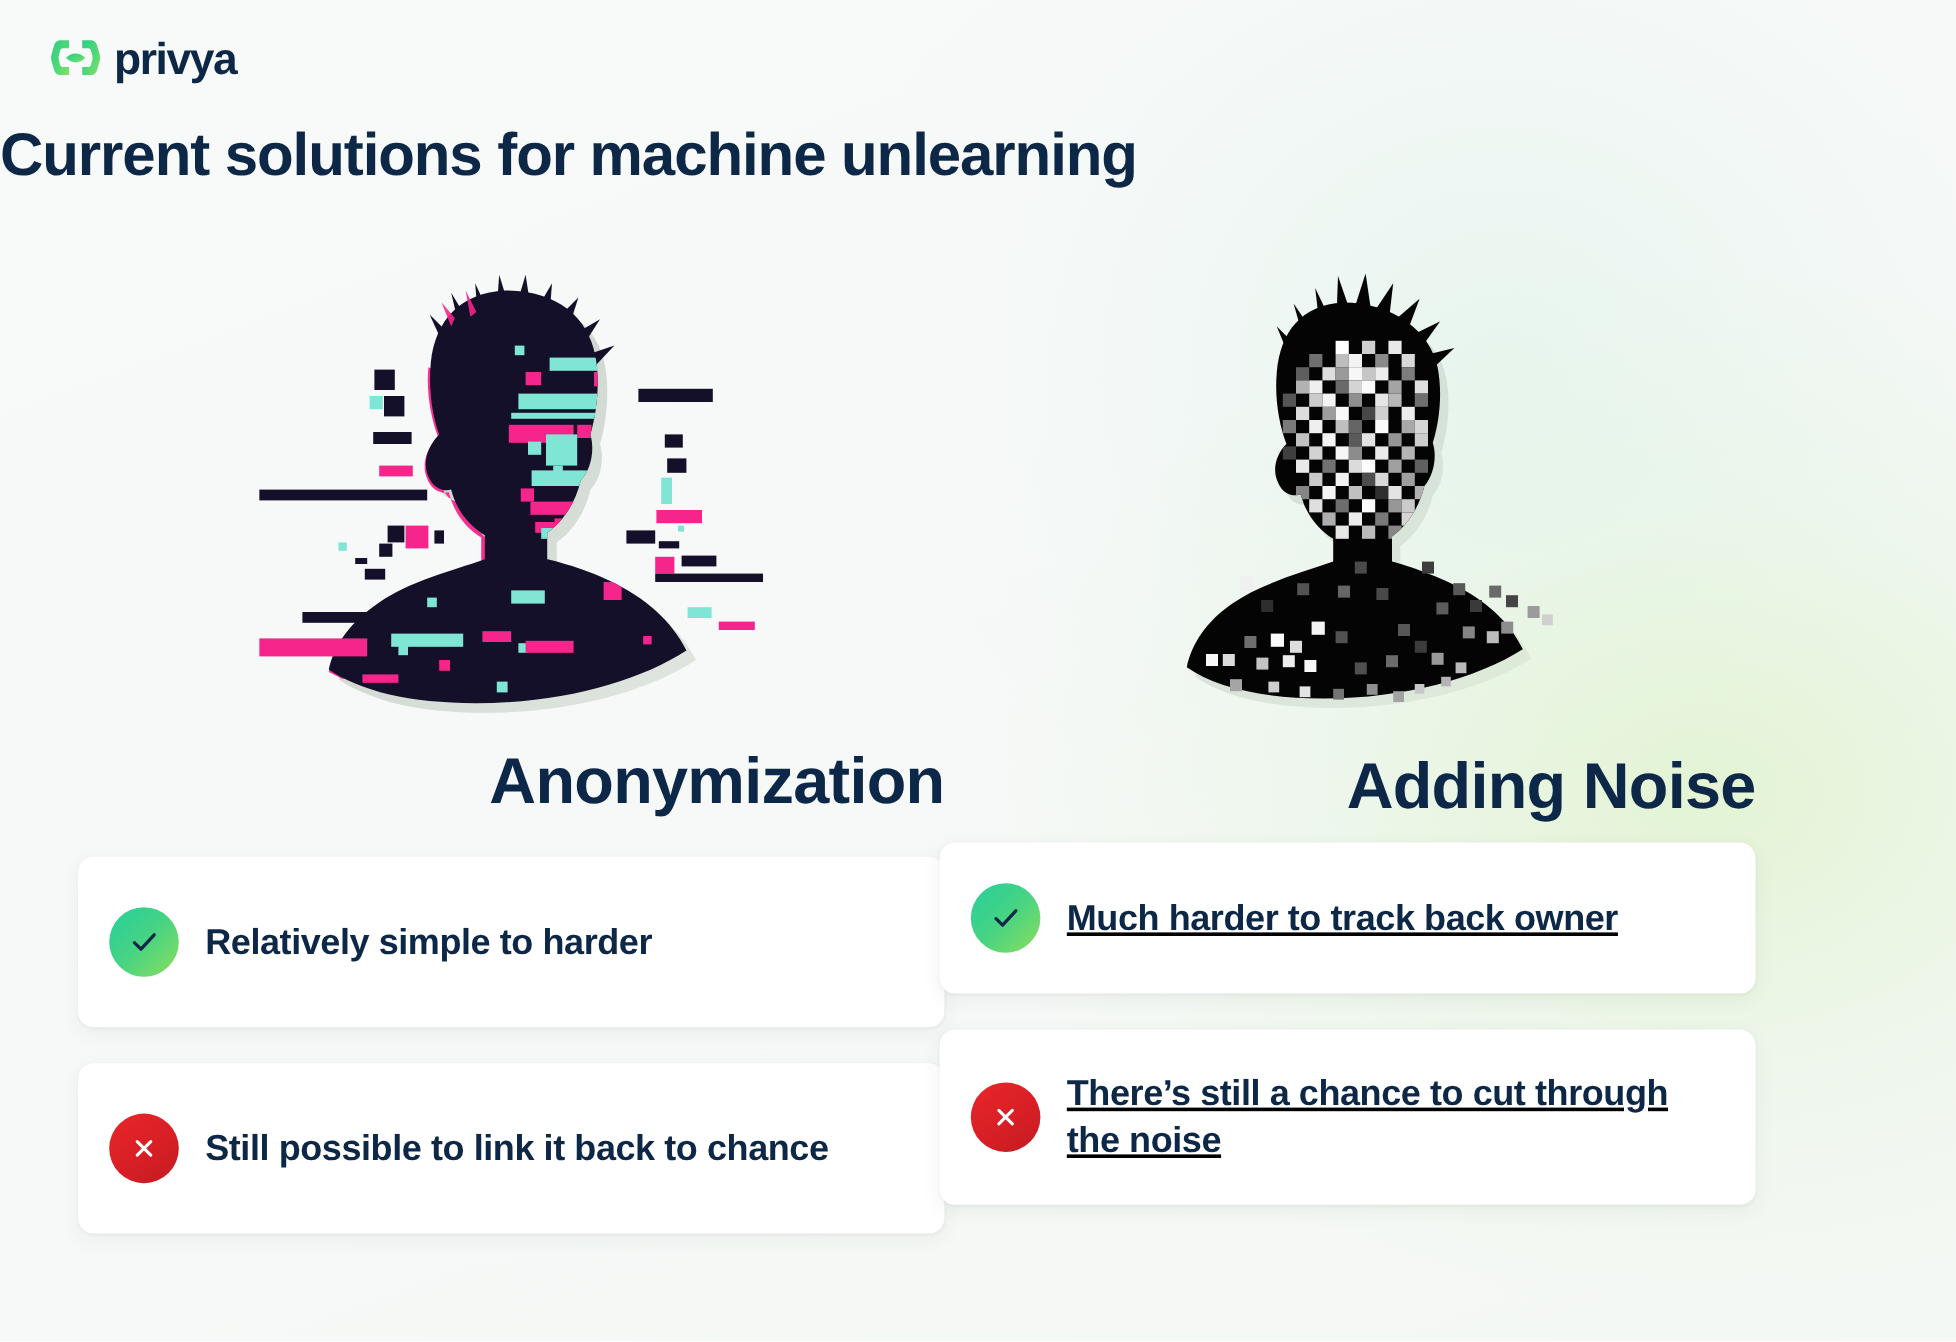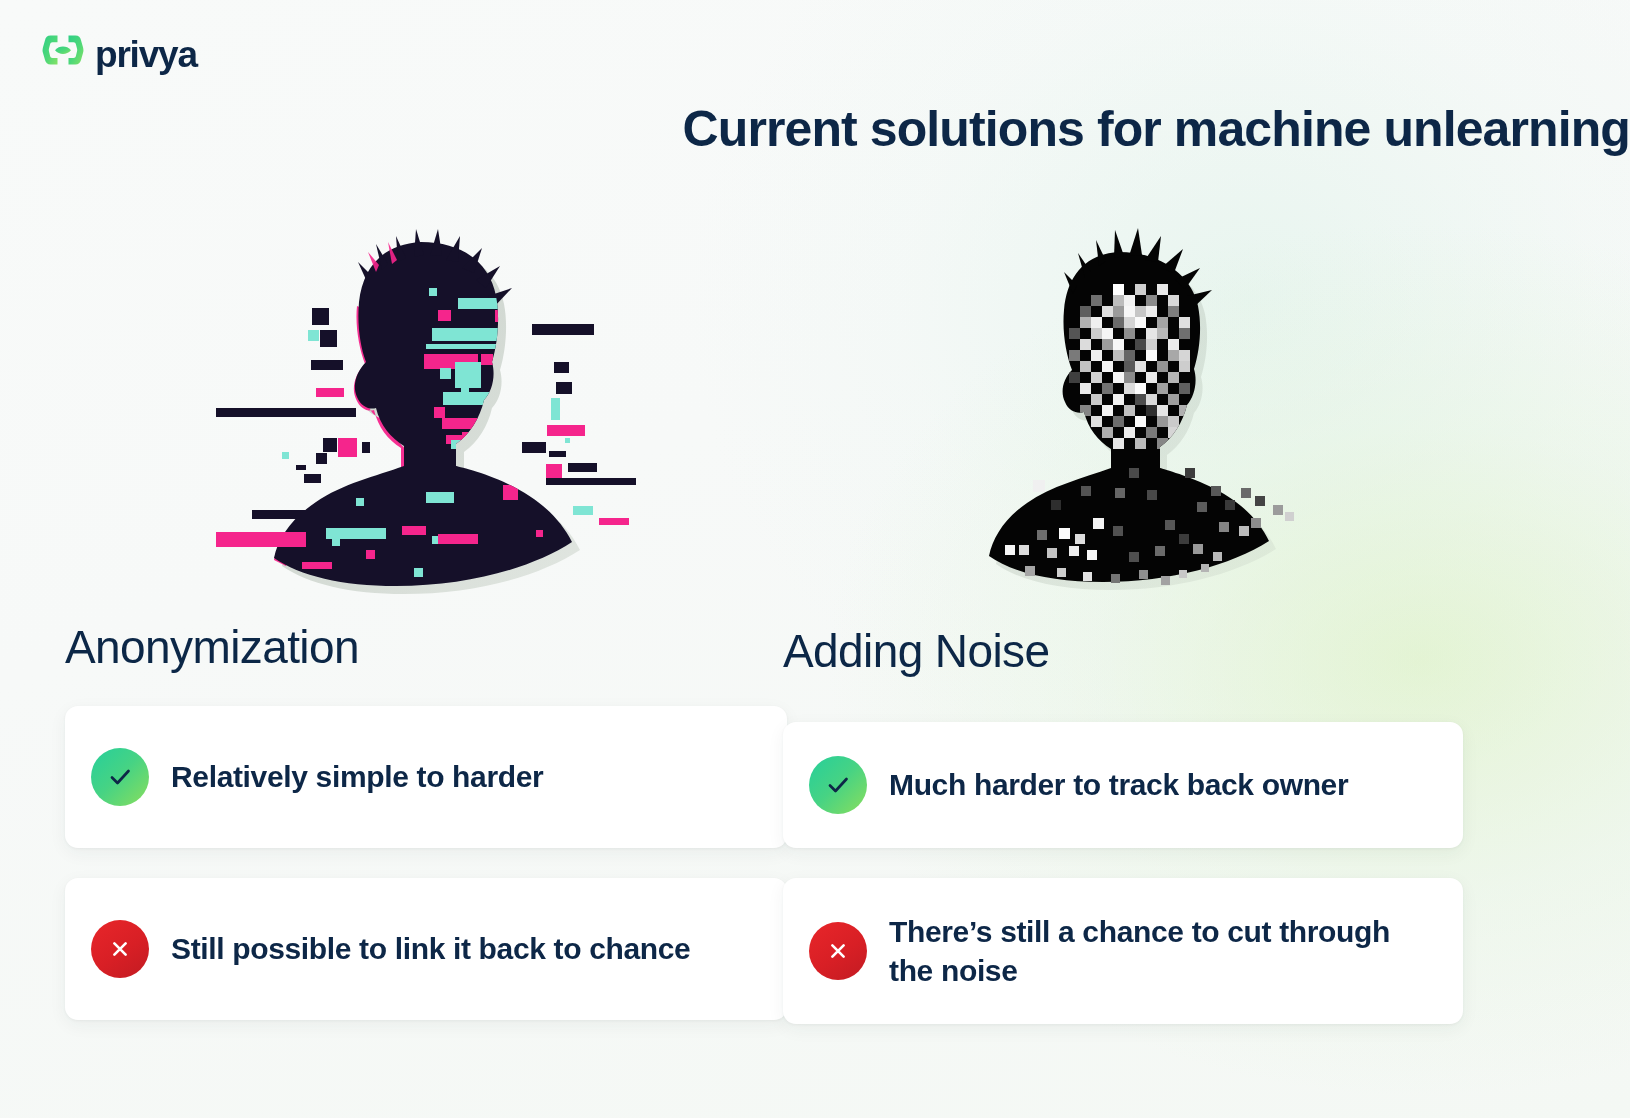--- a/index.html
+++ b/index.html
@@ -16,60 +16,60 @@
     width:1630px; height:1118px;
     background:
       radial-gradient(ellipse 760px 560px at 1420px 660px, rgba(214,240,185,0.55) 0%, rgba(222,243,214,0.30) 42%, rgba(240,248,242,0.0) 78%),
       radial-gradient(ellipse 700px 640px at 1250px 300px, rgba(214,240,228,0.45) 0%, rgba(232,246,240,0.20) 50%, rgba(246,249,248,0.0) 80%),
       linear-gradient(160deg, #f8faf9 0%, #f7f9f8 40%, #f4f8f4 100%);
   }
 
   
   #logo {
     position:absolute; left:40px; top:30px;
-    display:flex; align-items:center; gap:9px;
+    display:flex; align-items:flex-start; gap:9px;
     height:46px;
   }
   #logo .mark { width:46px; height:42px; display:block; }
   #logo .word {
     font-size:37px; font-weight:700; letter-spacing:-1.2px;
     color:#0d2747; line-height:1; position:relative; top:1px;
   }
 
   
   #title {
     position:absolute; left:0; right:0; top:101px;
-    text-align:right;
+    text-align:left;
     font-size:50px; font-weight:700; letter-spacing:-0.9px;
     color:#0d2747; line-height:1.12;
   }
 
   
   .col { position:absolute; top:200px; }
   .col.left  { left:65px;  width:722px; }
   .col.right { left:783px; width:680px; }
 
   .art {
     position:relative;
     height:400px;
     display:flex; align-items:flex-end; justify-content:center;
   }
   .art svg { display:block; }
 
   .section-head {
-    text-align:left;
-    font-size:46px; font-weight:400; letter-spacing:-0.6px;
+    text-align:right;
+    font-size:54px; font-weight:700; letter-spacing:-0.6px;
     color:#0c2747; line-height:1.1;
     margin-top:22px;
   }
   .col.right .section-head { margin-top:26px; }
 
   
   .cards { margin-top:33px; }
-  .col.right .cards { margin-top:45px; }
+  .col.right .cards { margin-top:17px;text-decoration:underline; }
 
   .card {
     background:#ffffff;
     border-radius:13px;
     box-shadow:0 5px 18px rgba(34,60,50,0.055), 0 1px 3px rgba(34,60,50,0.05);
     display:flex; align-items:center; gap:22px;
     padding:0 26px;
     min-height:142px;
   }
   .card + .card { margin-top:30px; }

